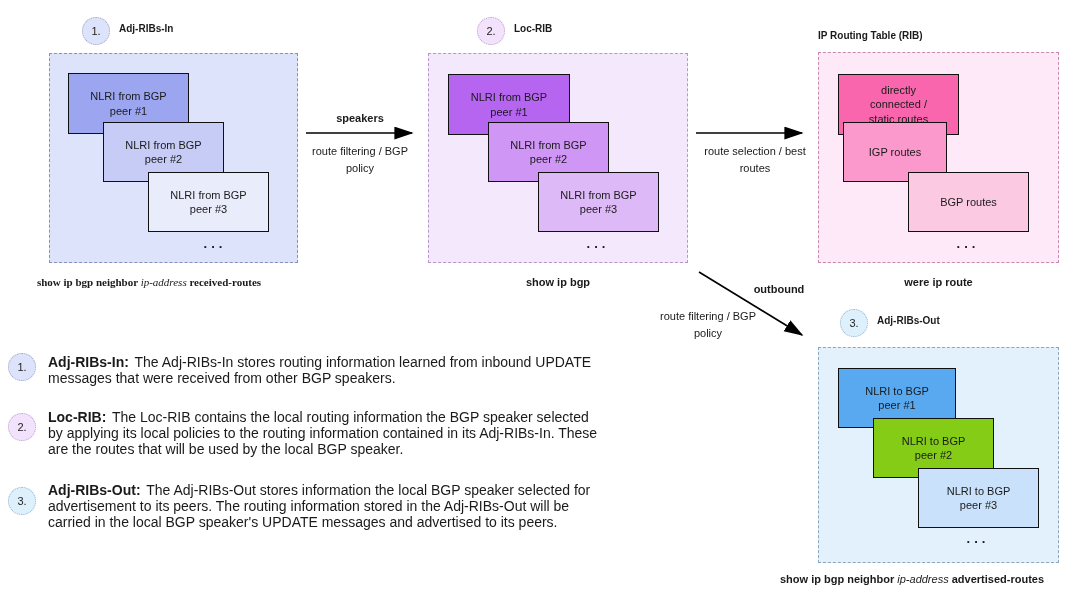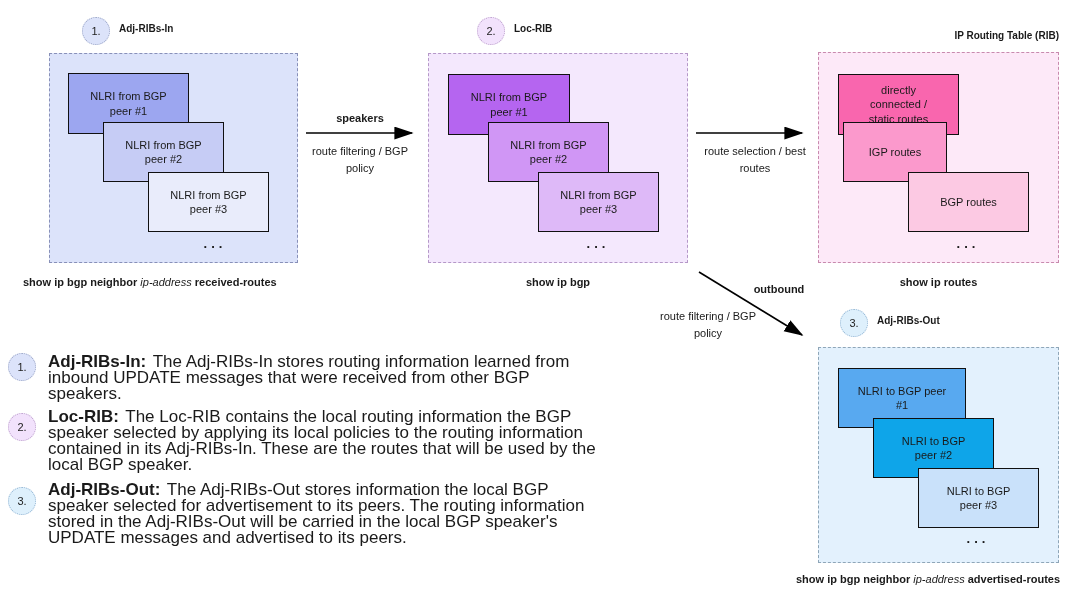--- a/index.html
+++ b/index.html
@@ -12,39 +12,39 @@
   .badge{position:absolute;width:28px;height:28px;border-radius:50%;
          border:1.5px dotted #9aa5c5;box-sizing:border-box;
          display:flex;align-items:center;justify-content:center;font-size:11px;color:#222;}
   .sec-title{position:absolute;font-weight:bold;font-size:10px;white-space:nowrap;}
   .caption{position:absolute;font-size:11px;font-weight:bold;text-align:center;white-space:nowrap;}
   .cap-it{font-style:italic;font-weight:normal;}
   .ellipsis{position:absolute;font-weight:bold;font-size:13px;letter-spacing:4px;text-align:center;}
   .arrow-label{position:absolute;font-size:11px;text-align:center;line-height:1.5;}
   .bold{font-weight:bold;}
   .arrow-svg{position:absolute;}
-  .note-text{position:absolute;font-size:17px;line-height:16px;width:558px;}
+  .note-text{position:absolute;font-size:14px;line-height:16px;width:558px;}
   .note-lead{font-weight:bold;margin-right:2px;}
 </style>
 </head>
 <body>
 
 <div id="canvas">
 
   <div>
     <div class="badge" style="left:82px;top:17px;background:#dce3fa;">
       <span>1.</span>
     </div>
     <div class="sec-title" style="left:119px;top:23px;">Adj-RIBs-In</div>
     <div class="container" style="left:49px;top:53px;width:249px;height:210px;background:#dce3fa;border-color:#8890b8;"></div>
     <div class="stack-box" style="left:68px;top:73px;width:121px;height:61px;background:#9ca6f0;">NLRI from BGP peer #1</div>
     <div class="stack-box" style="left:103px;top:122px;width:121px;height:60px;background:#c6ccf5;">NLRI from BGP peer #2</div>
     <div class="stack-box" style="left:148px;top:172px;width:121px;height:60px;background:#e9ecfb;">NLRI from BGP peer #3</div>
     <div class="ellipsis" style="left:185px;top:236px;width:60px;">...</div>
-    <div class="caption" style="left:23px;top:276px;width:252px;">
+    <div class="caption" style="left:23px;top:276px;width:252px;font-family:Liberation Serif, serif;">
       <span>show ip bgp neighbor</span>
       <span class="cap-it">ip-address</span>
       <span>received-routes</span>
     </div>
   </div>
 
   <div>
     <div class="arrow-label bold" style="left:300px;top:110px;width:120px;">speakers</div>
     <svg class="arrow-svg" style="left:304px;top:125px;" width="122" height="16">
       <defs>
@@ -78,28 +78,28 @@
           <marker id="m2" markerWidth="13" markerHeight="9" refX="11" refY="4" orient="auto">
         <path d="M0,0 L12,4 L0,8 Z" fill="#000"></path>
           </marker>
         </defs>
       <line x1="2" y1="8" x2="108" y2="8" stroke="#000" stroke-width="1.6" marker-end="url(#m2)"></line>
     </svg>
     <div class="arrow-label" style="left:690px;top:143px;width:130px;">route selection / best routes</div>
   </div>
 
   <div>
-    <div class="sec-title" style="left:818px;top:30px;width:241px;text-align:right;">IP Routing Table (RIB)</div>
+    <div class="sec-title" style="left:818px;top:30px;width:241px;text-align:left;">IP Routing Table (RIB)</div>
     <div class="container" style="left:818px;top:52px;width:241px;height:211px;background:#fde9f8;border-color:#c88aae;"></div>
     <div class="stack-box" style="left:838px;top:74px;width:121px;height:61px;background:#f966ae;">directly connected / static routes</div>
     <div class="stack-box" style="left:843px;top:122px;width:104px;height:60px;background:#fb99cc;">IGP routes</div>
     <div class="stack-box" style="left:908px;top:172px;width:121px;height:60px;background:#fcc9e3;">BGP routes</div>
     <div class="ellipsis" style="left:938px;top:236px;width:60px;">...</div>
     <div class="caption" style="left:818px;top:276px;width:241px;">
-      <span>show ip routes</span>
+      <span>were ip route</span>
     </div>
   </div>
 
   <div>
     <svg class="arrow-svg" style="left:692px;top:266px;" width="126" height="82">
       <defs>
           <marker id="m3" markerWidth="13" markerHeight="9" refX="11" refY="4" orient="auto">
         <path d="M0,0 L12,4 L0,8 Z" fill="#000"></path>
           </marker>
         </defs>
@@ -108,25 +108,25 @@
     <div class="arrow-label bold" style="left:739px;top:281px;width:80px;">outbound</div>
     <div class="arrow-label" style="left:648px;top:308px;width:120px;">route filtering / BGP policy</div>
   </div>
 
   <div>
     <div class="badge" style="left:840px;top:309px;background:#def0fc;border-color:#92b4d2;">
       <span>3.</span>
     </div>
     <div class="sec-title" style="left:877px;top:315px;">Adj-RIBs-Out</div>
     <div class="container" style="left:818px;top:347px;width:241px;height:216px;background:#e3f1fd;border-color:#8fa6b8;"></div>
-    <div class="stack-box" style="left:838px;top:368px;width:128px;height:60px;background:#58a9f0;">NLRI to BGP peer #1</div>
-    <div class="stack-box" style="left:873px;top:418px;width:121px;height:60px;background:#0ea5e9;">NLRI to BGP peer #2</div>
+    <div class="stack-box" style="left:838px;top:368px;width:118px;height:60px;background:#58a9f0;">NLRI to BGP peer #1</div>
+    <div class="stack-box" style="left:873px;top:418px;width:121px;height:60px;background:#84cc16;">NLRI to BGP peer #2</div>
     <div class="stack-box" style="left:918px;top:468px;width:121px;height:60px;background:#c9e1fa;">NLRI to BGP peer #3</div>
     <div class="ellipsis" style="left:948px;top:531px;width:60px;">...</div>
-    <div class="caption" style="left:770px;top:573px;width:316px;">
+    <div class="caption" style="left:754px;top:573px;width:316px;">
       <span>show ip bgp neighbor</span>
       <span class="cap-it">ip-address</span>
       <span>advertised-routes</span>
     </div>
   </div>
 
   <div>
     <div class="note">
       <div class="badge" style="left:8px;top:353px;background:#dce3fa;">
         <span>1.</span>

